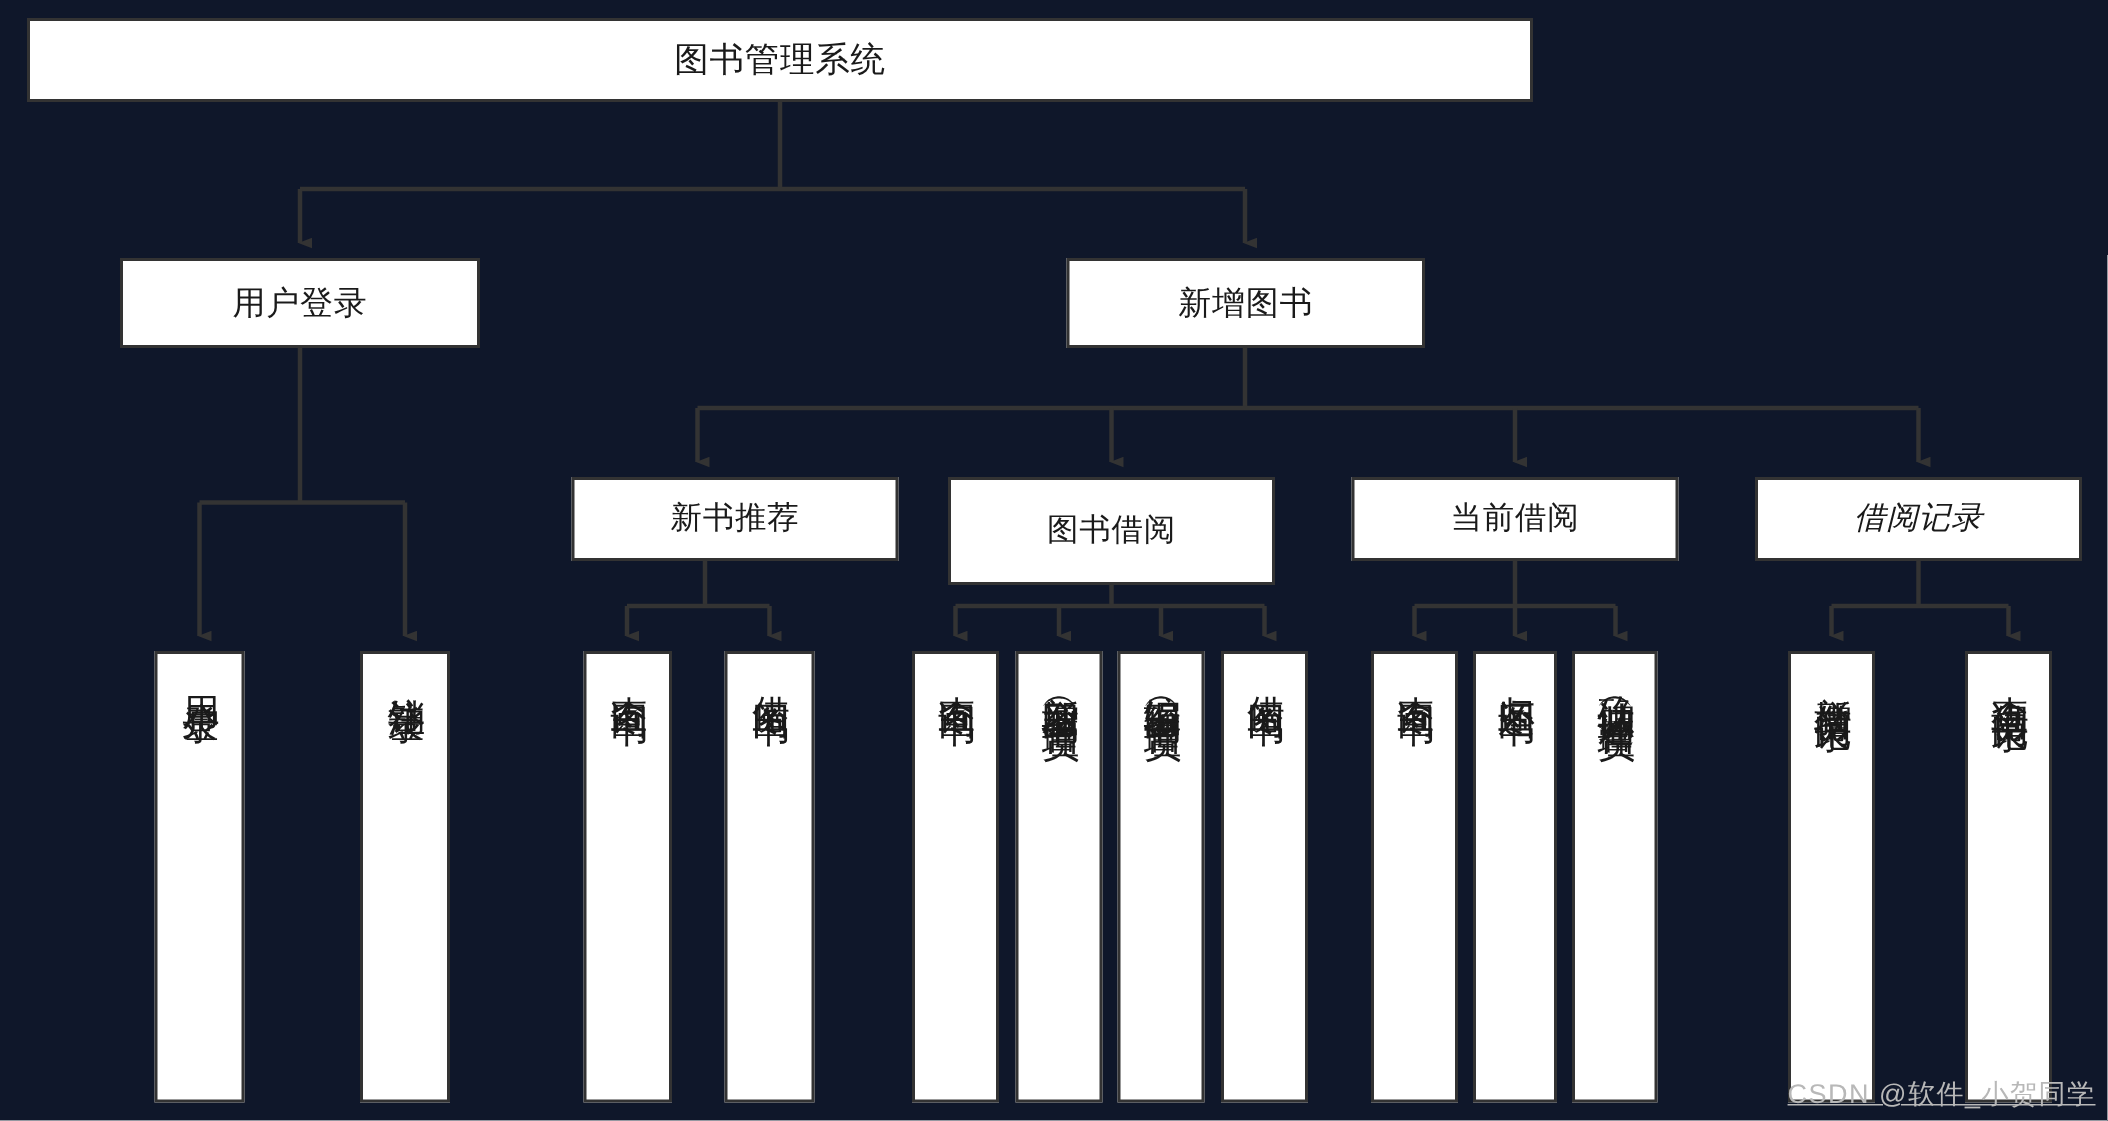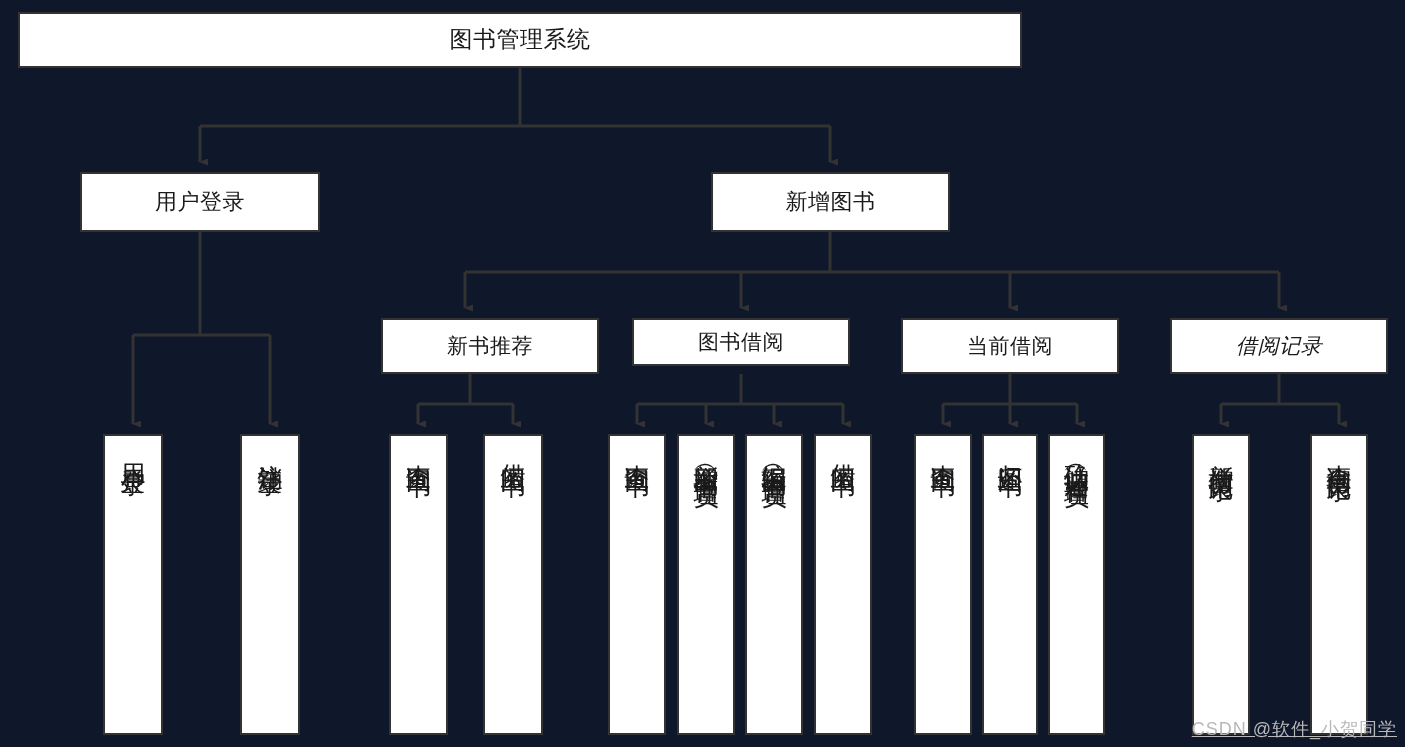--- a/index.html
+++ b/index.html
@@ -131,21 +131,21 @@
   <div class="node level1" style="left: 80px; top: 172px; width: 240px; height: 60px;">
     <span class="node-label">用户登录</span>
   </div>
   <div class="node level1" style="left: 711px; top: 172px; width: 239px; height: 60px;">
     <span class="node-label">新增图书</span>
   </div>
 
   <div class="node level2" style="left: 361px; top: 318px; width: 218px; height: 56px; margin-left: 20px;">
     <span class="node-label">新书推荐</span>
   </div>
-  <div class="node level2" style="left: 632px; top: 318px; width: 218px; height: 48px;">
+  <div class="node level2" style="left: 632px; top: 318px; width: 218px; height: 72px;">
     <span class="node-label">图书借阅</span>
   </div>
   <div class="node level2" style="left: 901px; top: 318px; width: 218px; height: 56px;">
     <span class="node-label">当前借阅</span>
   </div>
   <div class="node level2" style="left: 1170px; top: 318px; width: 218px; height: 56px; font-style: italic;">
     <span class="node-label">借阅记录</span>
   </div>
 
   <div class="node leaf" style="left: 103px; top: 434px; width: 60px; height: 301px;">

